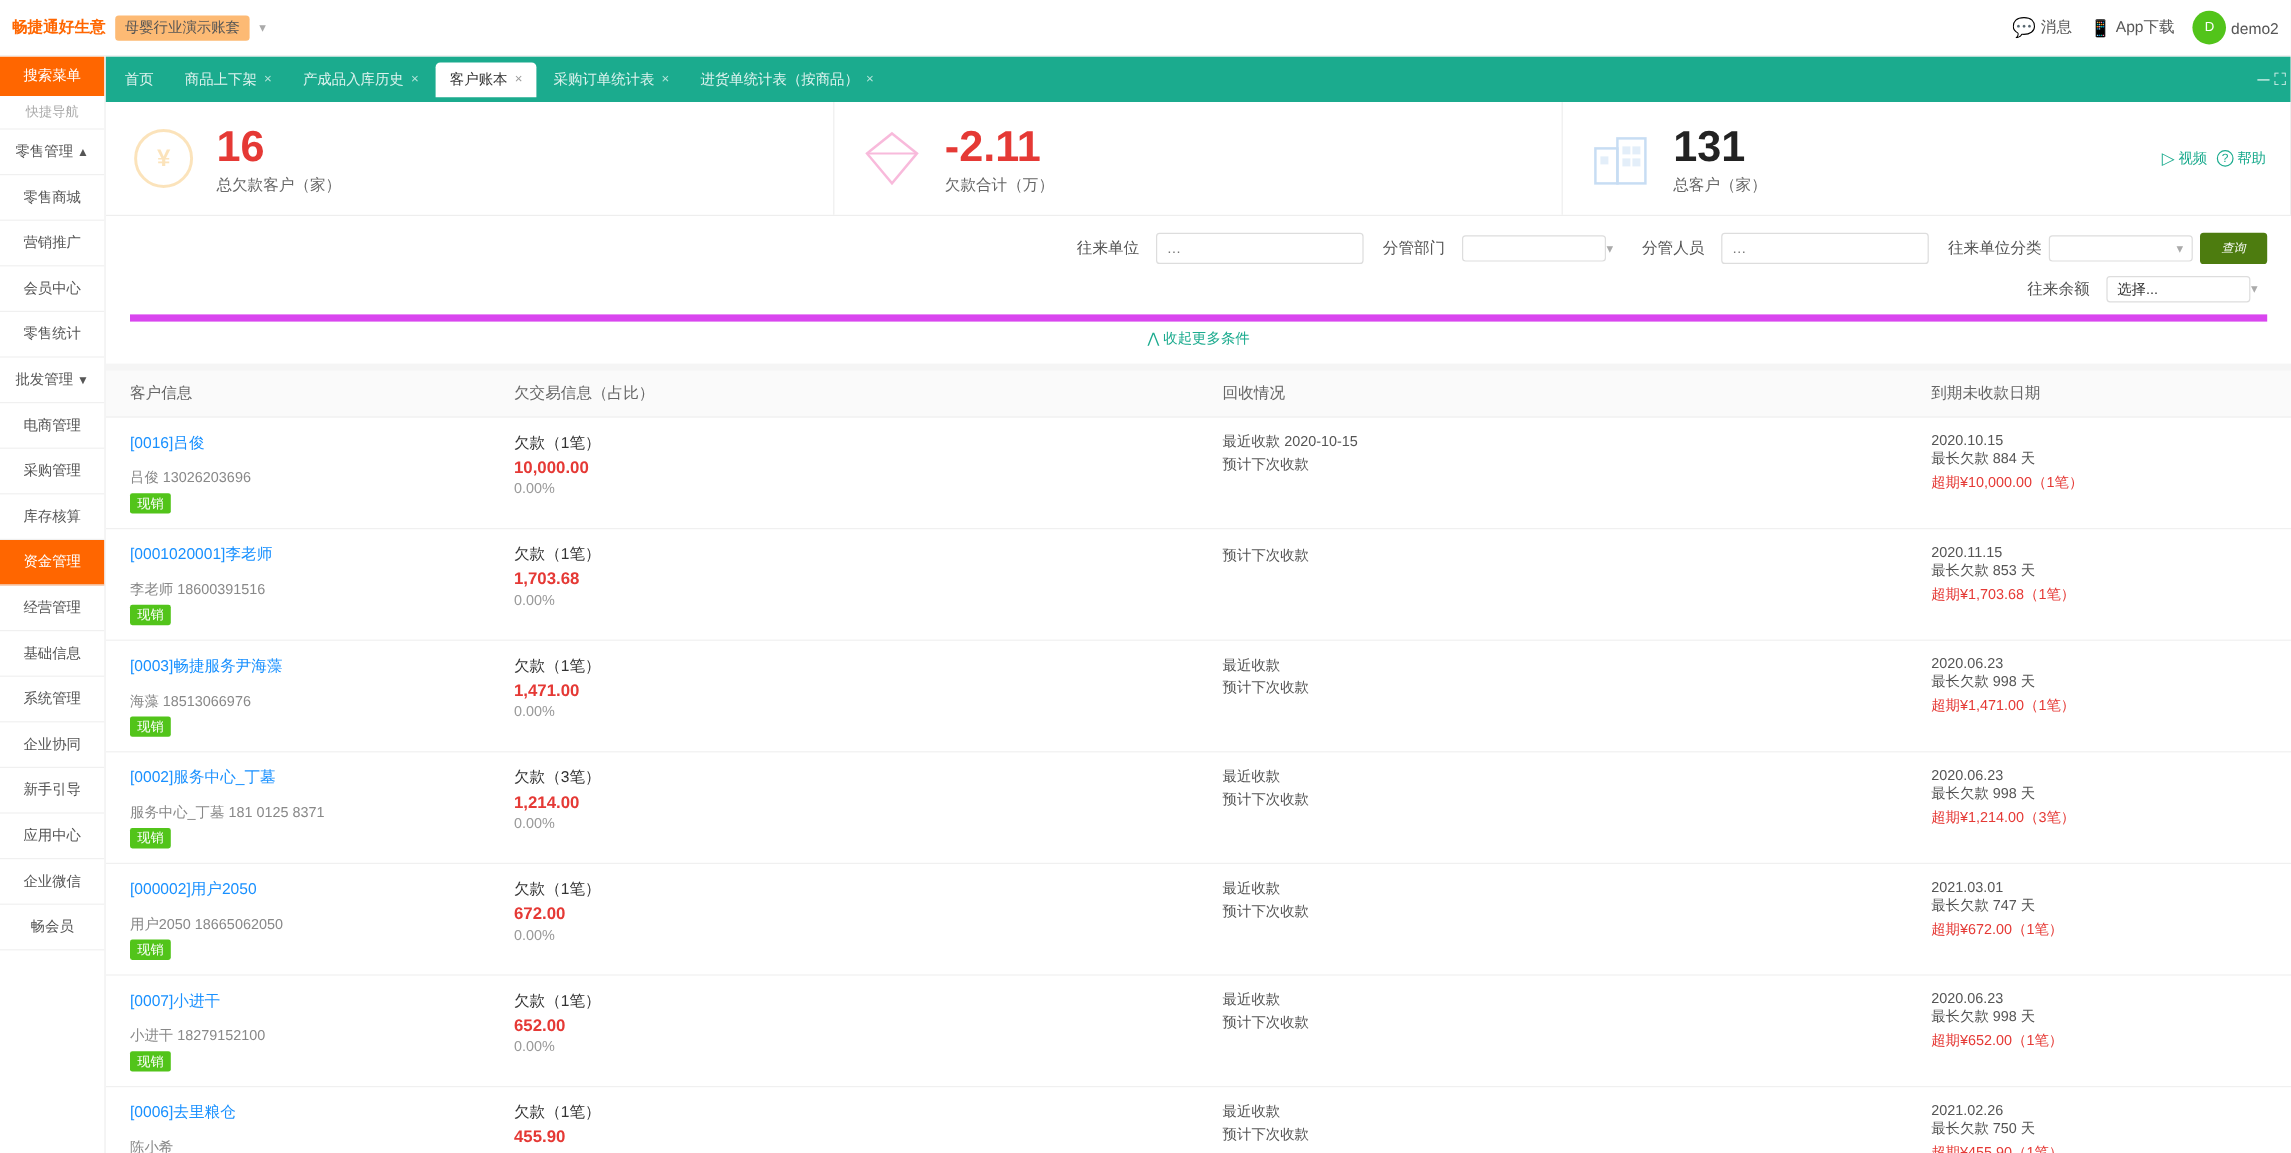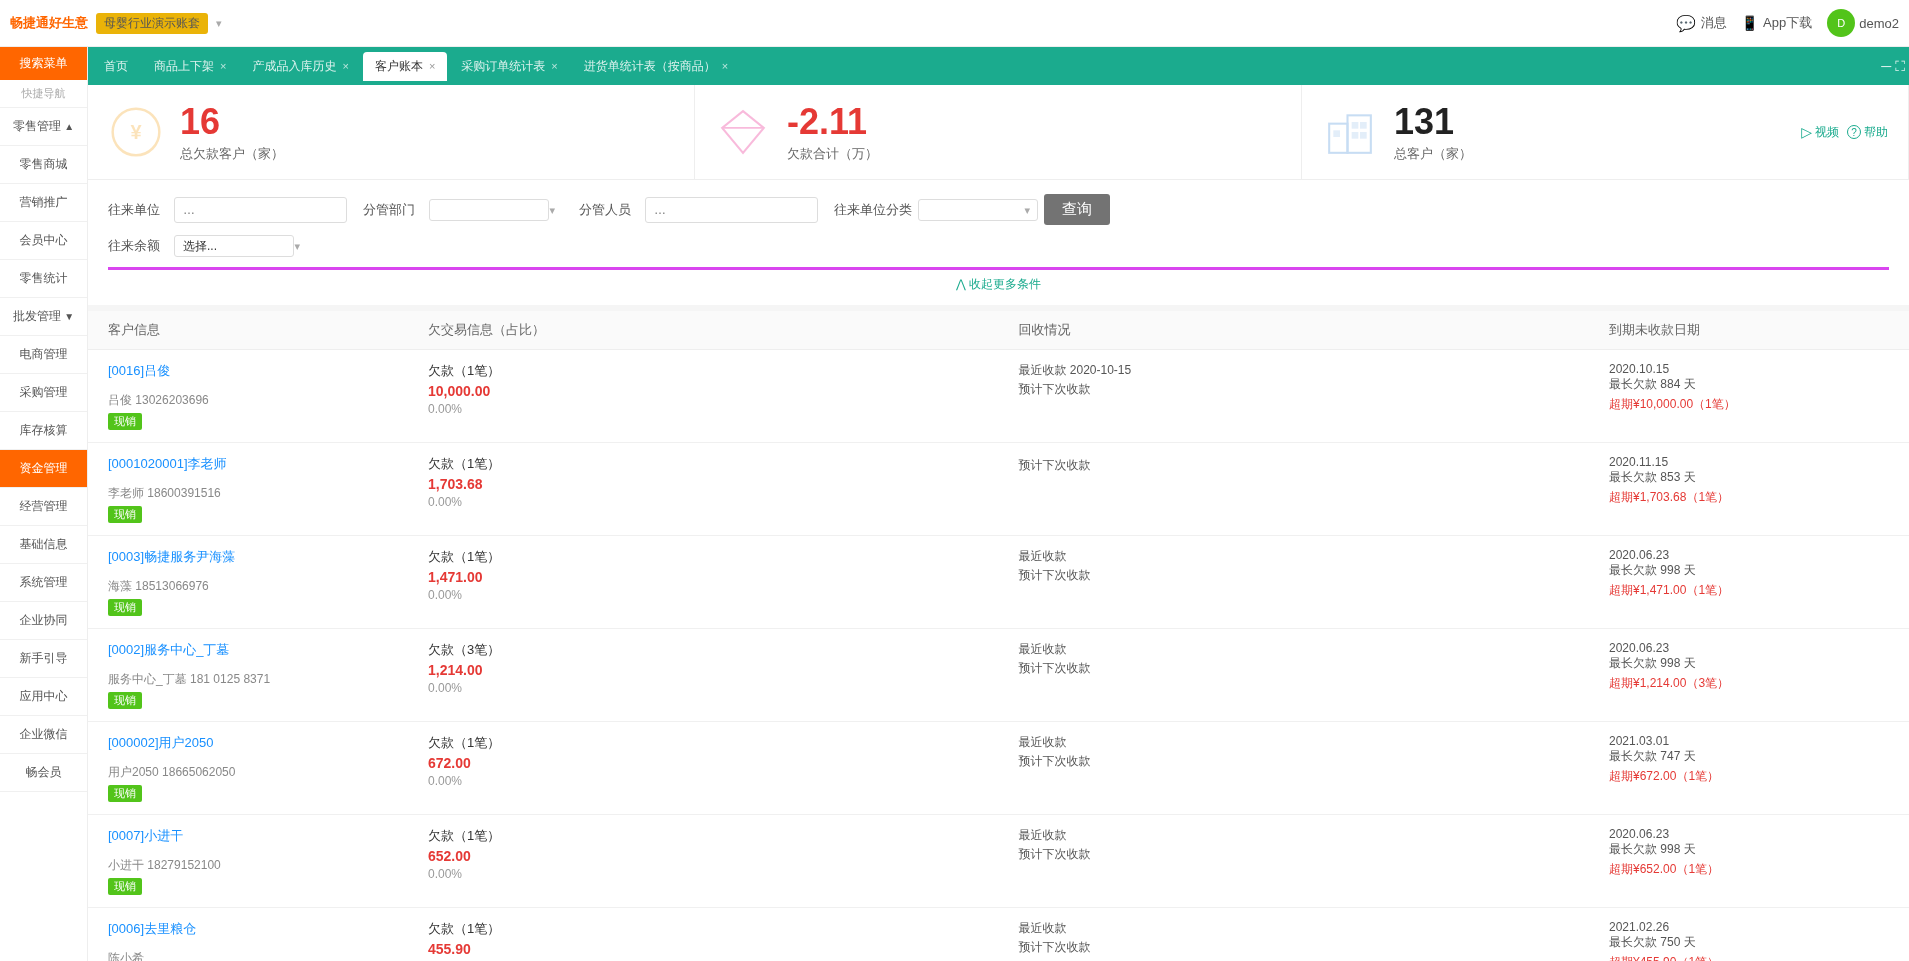--- a/index.html
+++ b/index.html
@@ -2,21 +2,21 @@
 <html><head>
   <meta charset="utf-8">
   <style>
     * { box-sizing: border-box; margin: 0; padding: 0; font-family: 'Microsoft YaHei', Arial, sans-serif; }
     body { background: #f5f5f5; font-size: 13px; color: #333; }
 
     
     .header { background: #fff; height: 47px; display: flex; align-items: center; border-bottom: 1px solid #eee; padding: 0 10px; justify-content: space-between; }
     .header-left { display: flex; align-items: center; gap: 8px; }
     .logo-text { color: #ff6600; font-size: 13px; font-weight: bold; }
-    .store-name { color: #555; font-size: 12px; background: #eab308; padding: 2px 8px; border-radius: 3px; }
+    .store-name { color: #555; font-size: 12px; background: #fdba74; padding: 2px 8px; border-radius: 3px; }
     .header-right { display: flex; align-items: center; gap: 15px; }
     .header-right-item { display: flex; align-items: center; gap: 4px; color: #555; font-size: 13px; cursor: pointer; }
     .avatar { width: 28px; height: 28px; border-radius: 50%; background: #52c41a; display: flex; align-items: center; justify-content: center; color: #fff; font-size: 11px; }
 
     
     .app-body { display: flex; height: calc(100vh - 40px); }
 
     
     .sidebar { width: 88px; background: #fff; border-right: 1px solid #eee; display: flex; flex-direction: column; overflow-y: auto; }
     .sidebar-search { padding: 8px 6px; background: #ff6600; color: #fff; text-align: center; font-size: 12px; cursor: pointer; }
@@ -45,30 +45,30 @@
     .stat-icon svg { width: 50px; height: 50px; }
     .stat-info {}
     .stat-value { font-size: 36px; font-weight: bold; }
     .stat-value.red { color: #e53935; }
     .stat-value.black { color: #222; }
     .stat-label { font-size: 13px; color: #666; margin-top: 2px; }
     .stat-actions { margin-left: auto; display: flex; gap: 8px; align-items: center; font-size: 12px; color: #1bab8e; }
 
     
     .filters { background: #fff; padding: 14px 20px 6px; margin-bottom: 6px; }
-    .filter-row { display: flex; align-items: center; gap: 16px; margin-bottom: 10px; flex-wrap: wrap; }
+    .filter-row { display: flex; align-items: center; gap: 16px; margin-bottom: 10px; flex-wrap: wrap; justify-content: flex-end; }
     .filter-item { display: flex; align-items: center; gap: 6px; min-width: 200px; }
     .filter-label { font-size: 13px; color: #555; white-space: nowrap; min-width: 60px; }
     .filter-input { border: 1px solid #ddd; border-radius: 3px; padding: 5px 8px; font-size: 12px; flex: 1; min-width: 120px; color: #333; }
     .filter-input.dots-placeholder { color: #aaa; }
     .filter-select { border: 1px solid #ddd; border-radius: 3px; padding: 3px 8px; font-size: 12px; flex: 1; min-width: 120px; background: #fff; color: #333; appearance: none; cursor: pointer; }
     .select-wrapper { position: relative; flex: 1; }
     .select-wrapper::after { content: '▾'; position: absolute; right: 8px; top: 50%; transform: translateY(-50%); color: #aaa; font-size: 11px; pointer-events: none; }
-    .search-btn { background: #737373; color: #fff; border: none; border-radius: 3px; padding: 6px 18px; font-size: 15px; cursor: pointer; white-space: nowrap; }
-    .collapse-bar { text-align: center; padding: 6px; cursor: pointer; color: #1bab8e; font-size: 12px; border-top: 3px solid #d946ef; }
+    .search-btn { background: #4d7c0f; color: #fff; border: none; border-radius: 3px; padding: 6px 18px; font-size: 10px; cursor: pointer; white-space: nowrap; font-style: italic; }
+    .collapse-bar { text-align: center; padding: 6px; cursor: pointer; color: #1bab8e; font-size: 12px; border-top: 6px solid #d946ef; }
 
     
     .results-bar { background: #f9f9f9; border-top: 1px solid #eee; border-bottom: 1px solid #eee; padding: 8px 20px; display: flex; align-items: center; justify-content: space-between; font-size: 12px; color: #555; }
     .results-info { display: flex; gap: 16px; }
     .results-actions { display: flex; gap: 12px; align-items: center; }
     .action-btn { color: #1bab8e; cursor: pointer; display: flex; align-items: center; gap: 3px; }
 
     
     .table-container { background: #fff; margin: 0; }
     .table-header { display: grid; grid-template-columns: 320px 1fr 1fr 280px; background: #fafafa; border-bottom: 1px solid #eee; padding: 10px 20px; font-size: 13px; color: #666; font-weight: 500; }

